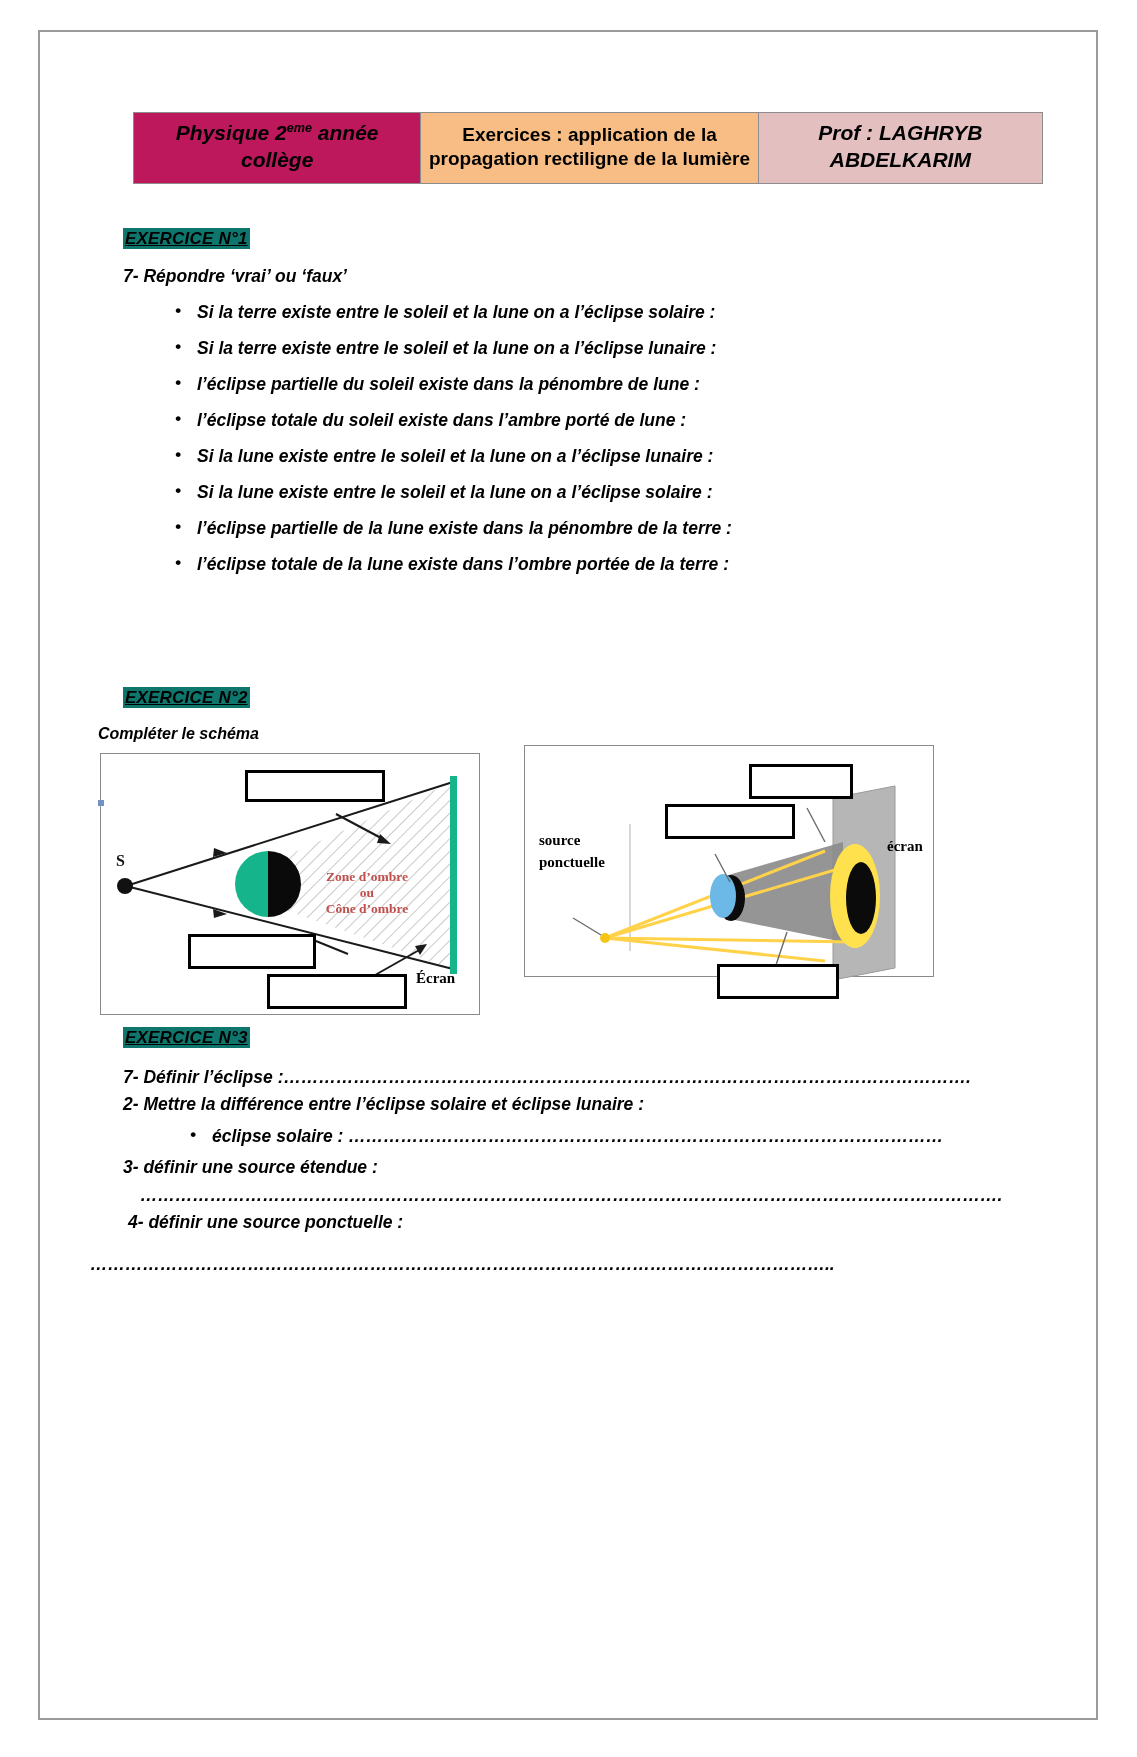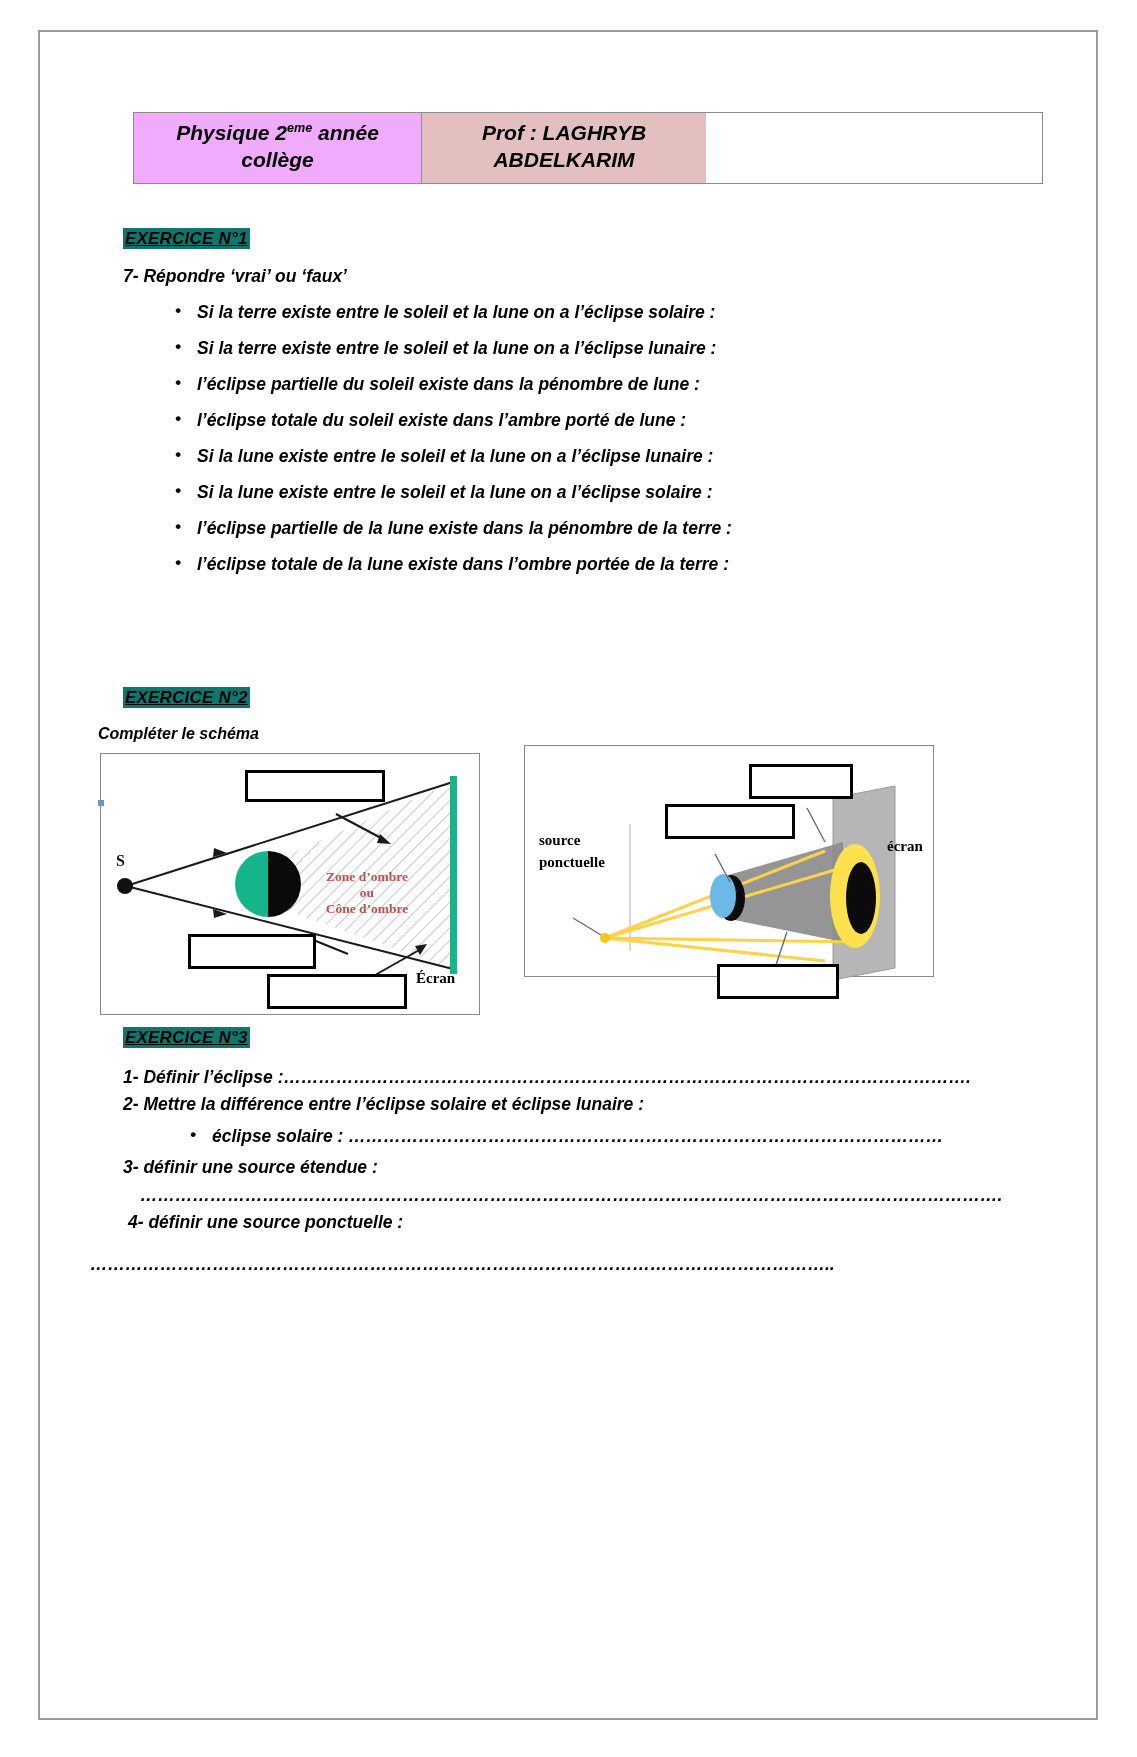--- a/index.html
+++ b/index.html
@@ -47,21 +47,21 @@
     text-align: center;
     font-weight: bold;
     font-style: italic;
     color: #000;
     line-height: 1.28;
     border-right: 1px solid #8d8d8d;
   }
   .hcell:last-child { border-right: none; }
   .hcell-1 {
     width: 288px;
-    background: #f0abfc;
+    background: #be185d;
     font-size: 21px;
     display: flex;
     align-items: center;
     justify-content: center;
   }
   .hcell-1 .inner { width: 100%; }
   .hcell-2 {
     width: 338px;
     background: #f7bd85;
     font-size: 19px;
@@ -204,20 +204,23 @@
 <div class="page-frame">
 
   <div class="page-inner">
 
     <div class="header-table">
       <div class="hcell hcell-1">
         <div class="inner">
           <span>Physique  2</span><sup class="eme">eme</sup><span>  année</span><br>
           <span>collège</span>
         </div>
+      </div>
+      <div class="hcell hcell-2">
+        <span>Exercices : application de la propagation rectiligne de la lumière</span>
       </div>
       <div class="hcell hcell-3">
         <div class="inner">
           <span>Prof : LAGHRYB</span><br>
           <span>ABDELKARIM</span>
         </div>
       </div>
     </div>
 
     <div style="height:44px"></div>
@@ -341,21 +344,21 @@
         <div class="blank-box" style="left:192px; top:218px; width:122px; height:35px;"></div>
       </div>
     </div>
 
     <div style="height:6px"></div>
     <div style="margin-left:8px">
       <span class="ex-title">EXERCICE N°3</span>
     </div>
 
     <div style="height:16px"></div>
-    <div class="q-line dots">1- Définir l’éclipse :……………………………………………………………………………………………………….</div>
+    <div class="q-line dots">7- Définir l’éclipse :……………………………………………………………………………………………………….</div>
     <div class="q-line">2- Mettre la différence entre l’éclipse solaire et éclipse lunaire :</div>
 
     <ul class="bullets ex3">
       <li class="dots">éclipse solaire : …………………………………………………………………………………………</li>
     </ul>
 
     <div class="q-line">3- définir une source étendue :</div>
     <div class="free-line dots" style="margin-left:50px">………………………………………………………………………………………………………………………………….</div>
     <div class="q-line" style="margin-left:38px">4-  définir une source ponctuelle :</div>
     <div style="height:14px"></div>

